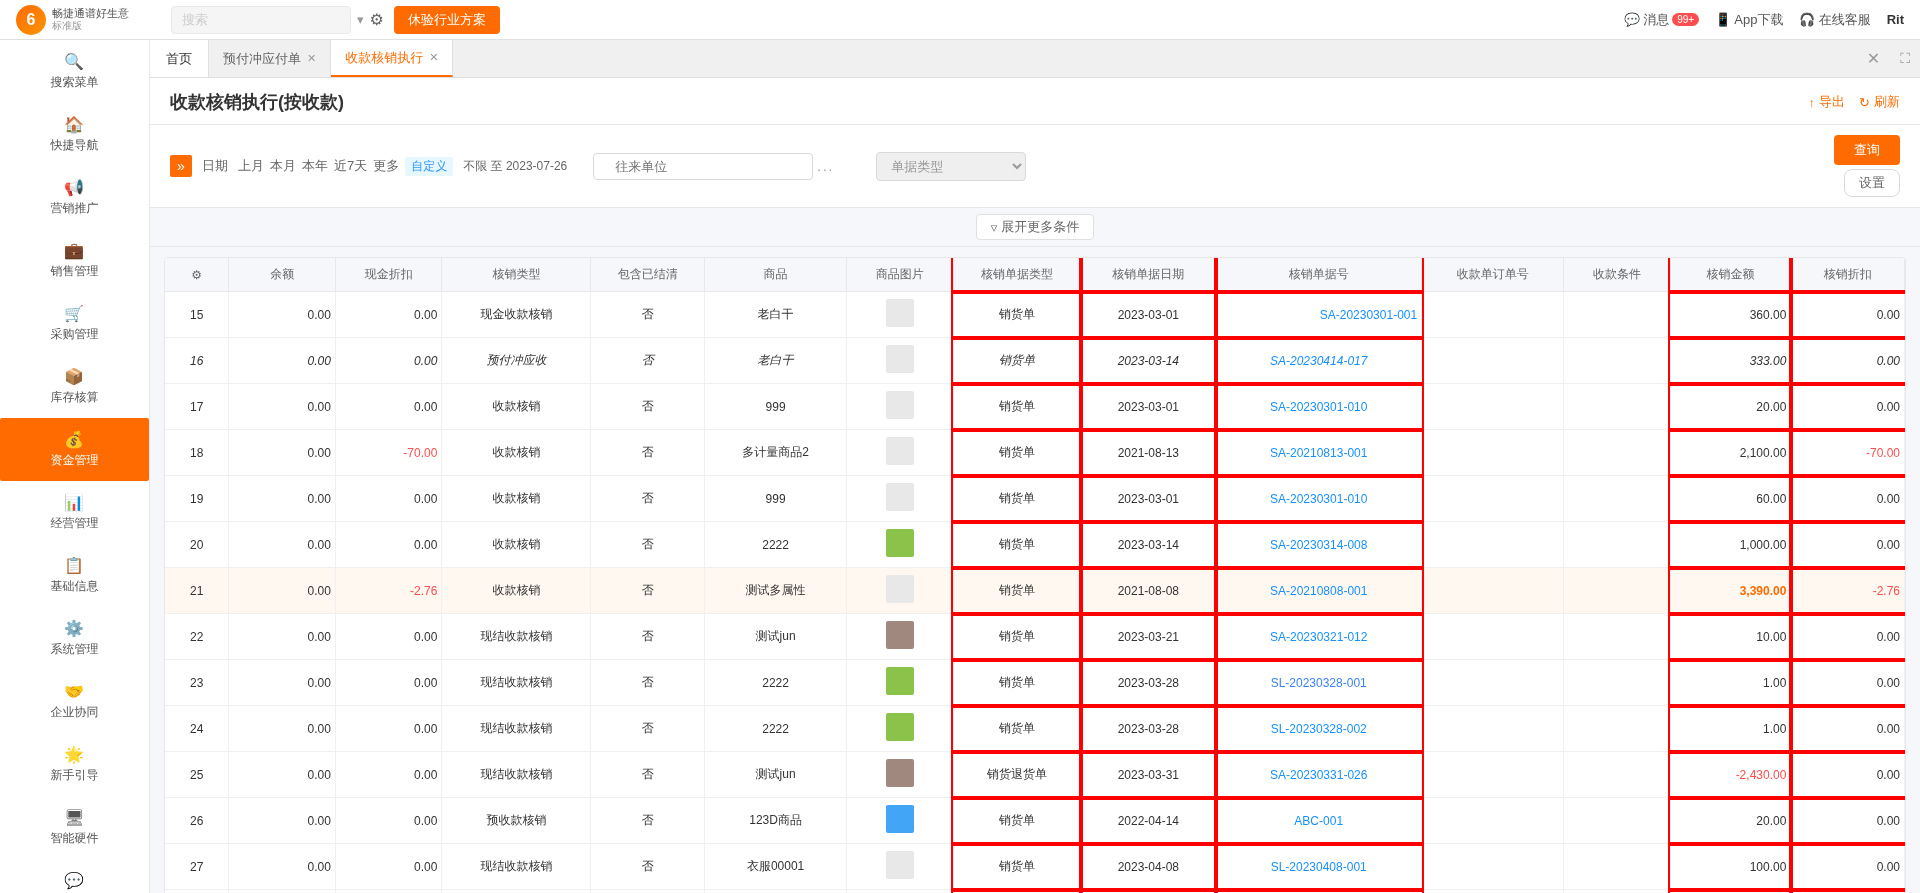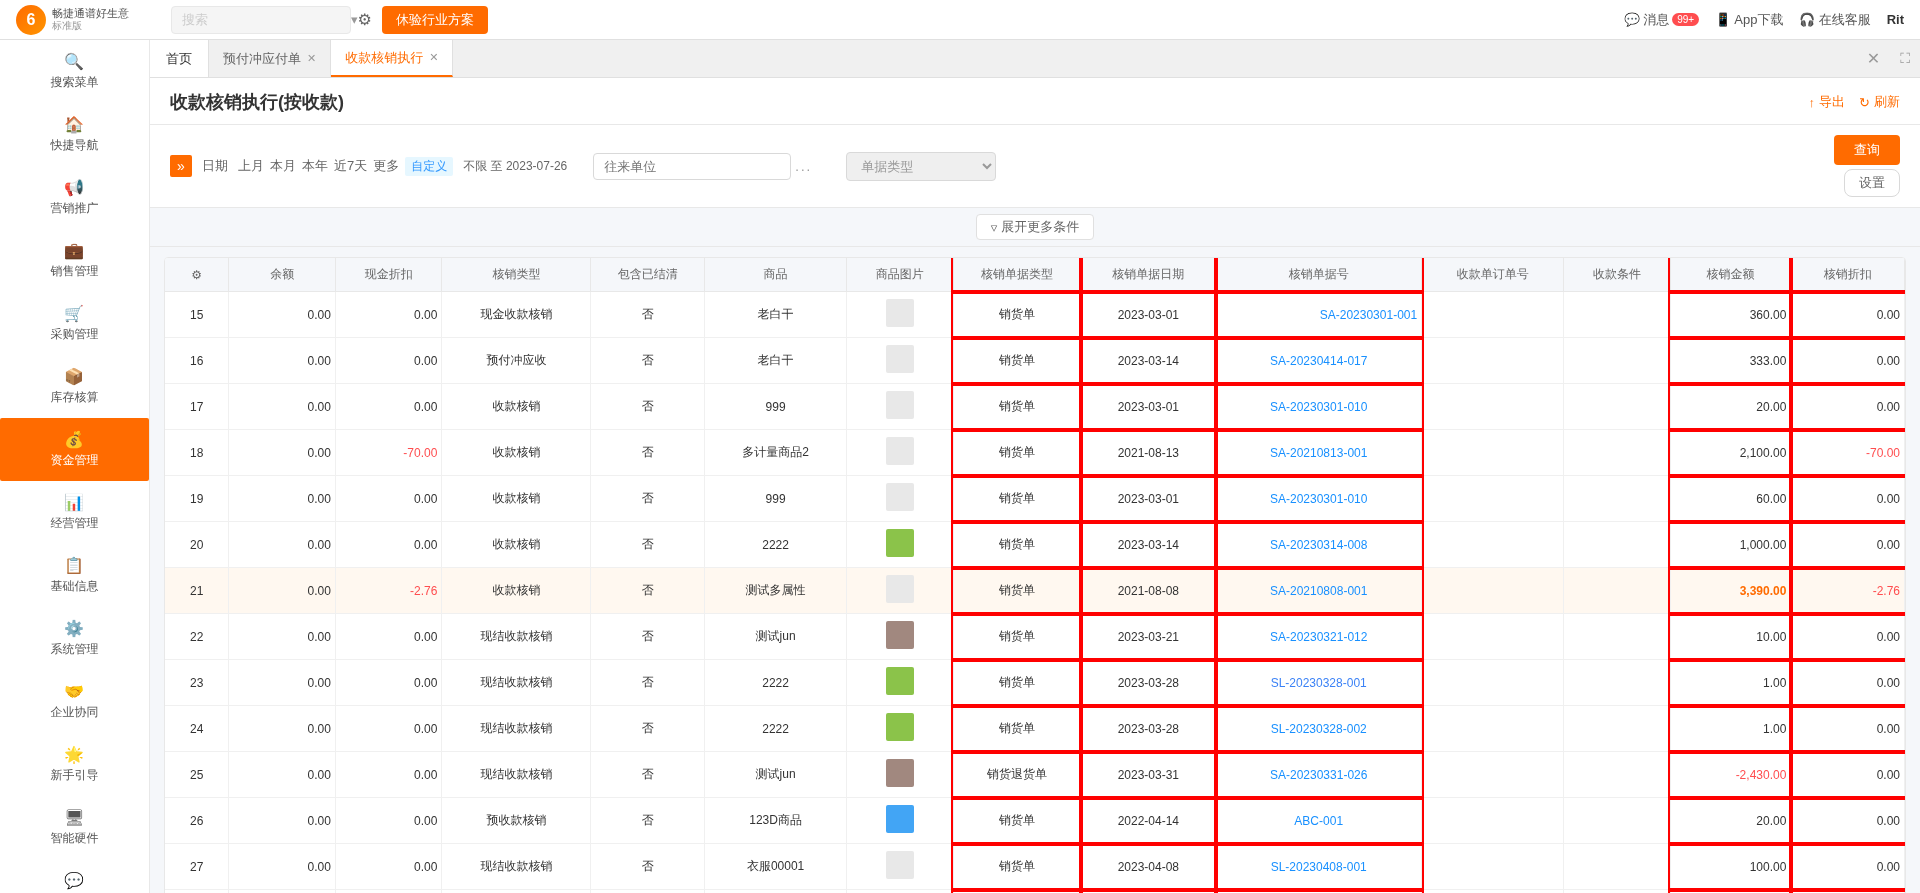--- a/index.html
+++ b/index.html
@@ -20,21 +20,21 @@
 <body>
 
 <div style="height:40px; background:#fff; border-bottom:1px solid #e0e0e0; display:flex; align-items:center; padding:0 16px; gap:10px;">
   <div style="display:flex; align-items:center; gap:6px; min-width:145px;">
     <div style="width:30px; height:30px; background:linear-gradient(135deg,#ff6b00,#ff9500); border-radius:50%; display:flex; align-items:center; justify-content:center; color:#fff; font-size:16px; font-weight:bold;">6</div>
     <div style="display:flex;flex-direction:column;">
       <span style="font-size:11px; color:#555; line-height:1.2;">畅捷通谱好生意</span>
       <span style="font-size:10px; color:#999; line-height:1.2;">标准版</span>
     </div>
   </div>
-  <div style="display:flex; align-items:center; ">
+  <div style="display:flex; align-items:center; gap:6px;">
     <div style="background:#f5f5f5; border:1px solid #e8e8e8; border-radius:4px; padding:4px 10px; font-size:13px; color:#ccc; min-width:180px;">搜索</div>
     <span style="color:#999; cursor:pointer;">▾</span>
     <span style="color:#666; cursor:pointer; font-size:16px;">⚙</span>
   </div>
   <button style="background:#ff6b00; color:#fff; border:none; border-radius:4px; padding:5px 14px; font-size:13px; cursor:pointer;">休验行业方案</button>
   <div style="flex:1;"></div>
   <div style="display:flex; align-items:center; gap:16px; font-size:13px; color:#555;">
     <div style="display:flex; align-items:center; gap:3px; cursor:pointer;">
       <span>💬</span>
       <span>消息</span>
@@ -155,24 +155,24 @@
         <div style="display:flex;gap:6px;font-size:13px;">
           <span style="color:#666;cursor:pointer;">上月</span>
           <span style="color:#666;cursor:pointer;">本月</span>
           <span style="color:#666;cursor:pointer;">本年</span>
           <span style="color:#666;cursor:pointer;">近7天</span>
           <span style="color:#666;cursor:pointer;">更多</span>
           <span style="color:#3399ff;font-size:12px;background:#e6f7ff;padding:1px 6px;border-radius:2px;cursor:pointer;">自定义</span>
         </div>
         <div style="font-size:12px;color:#666;">不限 至 2023-07-26</div>
         <div style="display:flex;align-items:center;gap:4px;margin-left:16px;">
-          <input style="border: 1px solid rgb(217, 217, 217); border-radius: 4px; padding: 5px 10px; font-size: 13px; color: rgb(153, 153, 153); min-width: 180px;" placeholder="往来单位">
+          <input style="border: 1px solid rgb(217, 217, 217); border-radius: 4px; padding: 5px 21px; font-size: 13px; color: rgb(153, 153, 153); min-width: 180px;" placeholder="往来单位">
           <span style="color:#999;cursor:pointer;letter-spacing:2px;">...</span>
         </div>
-        <div style="display:flex;align-items:center;gap:4px;margin-left:24px;">
+        <div style="display:flex;align-items:center;gap:4px;margin-left:32px;">
           <select style="border:1px solid #d9d9d9;border-radius:4px;padding:5px 10px;font-size:13px;color:#999;min-width:150px;">
             <option>单据类型</option>
           </select>
         </div>
         <div style="flex:1;"></div>
         <div style="display:flex;flex-direction:column;gap:4px;align-items:flex-end;">
           <button style="background:#ff6b00;color:#fff;border:none;border-radius:4px;padding:6px 20px;font-size:13px;cursor:pointer;">查询</button>
           <button style="border:1px solid #d9d9d9;background:#fff;color:#666;border-radius:8px;padding:4px 14px;font-size:13px;cursor:pointer;">设置</button>
         </div>
       </div>
@@ -232,21 +232,21 @@
     <td style="padding:7px 4px;font-size:12px;color:#333;text-align:center;border-right:1px solid #f0f0f0;">老白干</td>
     <td style="padding:7px 4px;font-size:12px;text-align:center;border-right:1px solid #f0f0f0;"><span style="display:inline-block;width:28px;height:28px;background:#e8e8e8;border-radius:2px;"></span></td>
     <td style="padding:7px 4px;font-size:12px;color:#333;text-align:center;border-right:1px solid #f0f0f0;outline:2px solid red;">销货单</td>
     <td style="padding:7px 4px;font-size:12px;color:#333;text-align:center;border-right:1px solid #f0f0f0;outline:2px solid red;">2023-03-01</td>
     <td style="padding:7px 4px;font-size:12px;text-align:right;border-right:1px solid #f0f0f0;outline:2px solid red;"><a class="td-link" href="#" style="color:#1890ff;text-decoration:none;font-size:12px;">SA-20230301-001</a></td>
     <td style="padding:7px 4px;font-size:12px;color:#333;text-align:center;border-right:1px solid #f0f0f0;"></td>
     <td style="padding:7px 4px;font-size:12px;color:#333;text-align:center;border-right:1px solid #f0f0f0;"></td>
     <td style="padding:7px 4px;font-size:12px;color:#333;font-weight:normal;text-align:right;border-right:1px solid #f0f0f0;outline:2px solid red;">360.00</td>
     <td style="padding:7px 4px;font-size:12px;color:#333;text-align:right;outline:2px solid red;">0.00</td>
   </tr>
-                <tr style="border-bottom: 1px solid rgb(240, 240, 240);">
+                <tr style="border-bottom: 1px solid rgb(240, 240, 240); font-style: italic;">
     <td style="padding:7px 4px;font-size:12px;color:#333;text-align:center;border-right:1px solid #f0f0f0;">16</td>
     <td style="padding:7px 4px;font-size:12px;color:#333;text-align:right;border-right:1px solid #f0f0f0;">0.00</td>
     <td style="padding:7px 4px;font-size:12px;color:#333;text-align:right;border-right:1px solid #f0f0f0;">0.00</td>
     <td style="padding:7px 4px;font-size:12px;color:#333;text-align:center;border-right:1px solid #f0f0f0;">预付冲应收</td>
     <td style="padding:7px 4px;font-size:12px;color:#333;text-align:center;border-right:1px solid #f0f0f0;">否</td>
     <td style="padding:7px 4px;font-size:12px;color:#333;text-align:center;border-right:1px solid #f0f0f0;">老白干</td>
     <td style="padding:7px 4px;font-size:12px;text-align:center;border-right:1px solid #f0f0f0;"><span style="display:inline-block;width:28px;height:28px;background:#e8e8e8;border-radius:2px;"></span></td>
     <td style="padding:7px 4px;font-size:12px;color:#333;text-align:center;border-right:1px solid #f0f0f0;outline:2px solid red;">销货单</td>
     <td style="padding:7px 4px;font-size:12px;color:#333;text-align:center;border-right:1px solid #f0f0f0;outline:2px solid red;">2023-03-14</td>
     <td style="padding:7px 4px;font-size:12px;text-align:center;border-right:1px solid #f0f0f0;outline:2px solid red;"><a class="td-link" href="#" style="color:#1890ff;text-decoration:none;font-size:12px;">SA-20230414-017</a></td>

